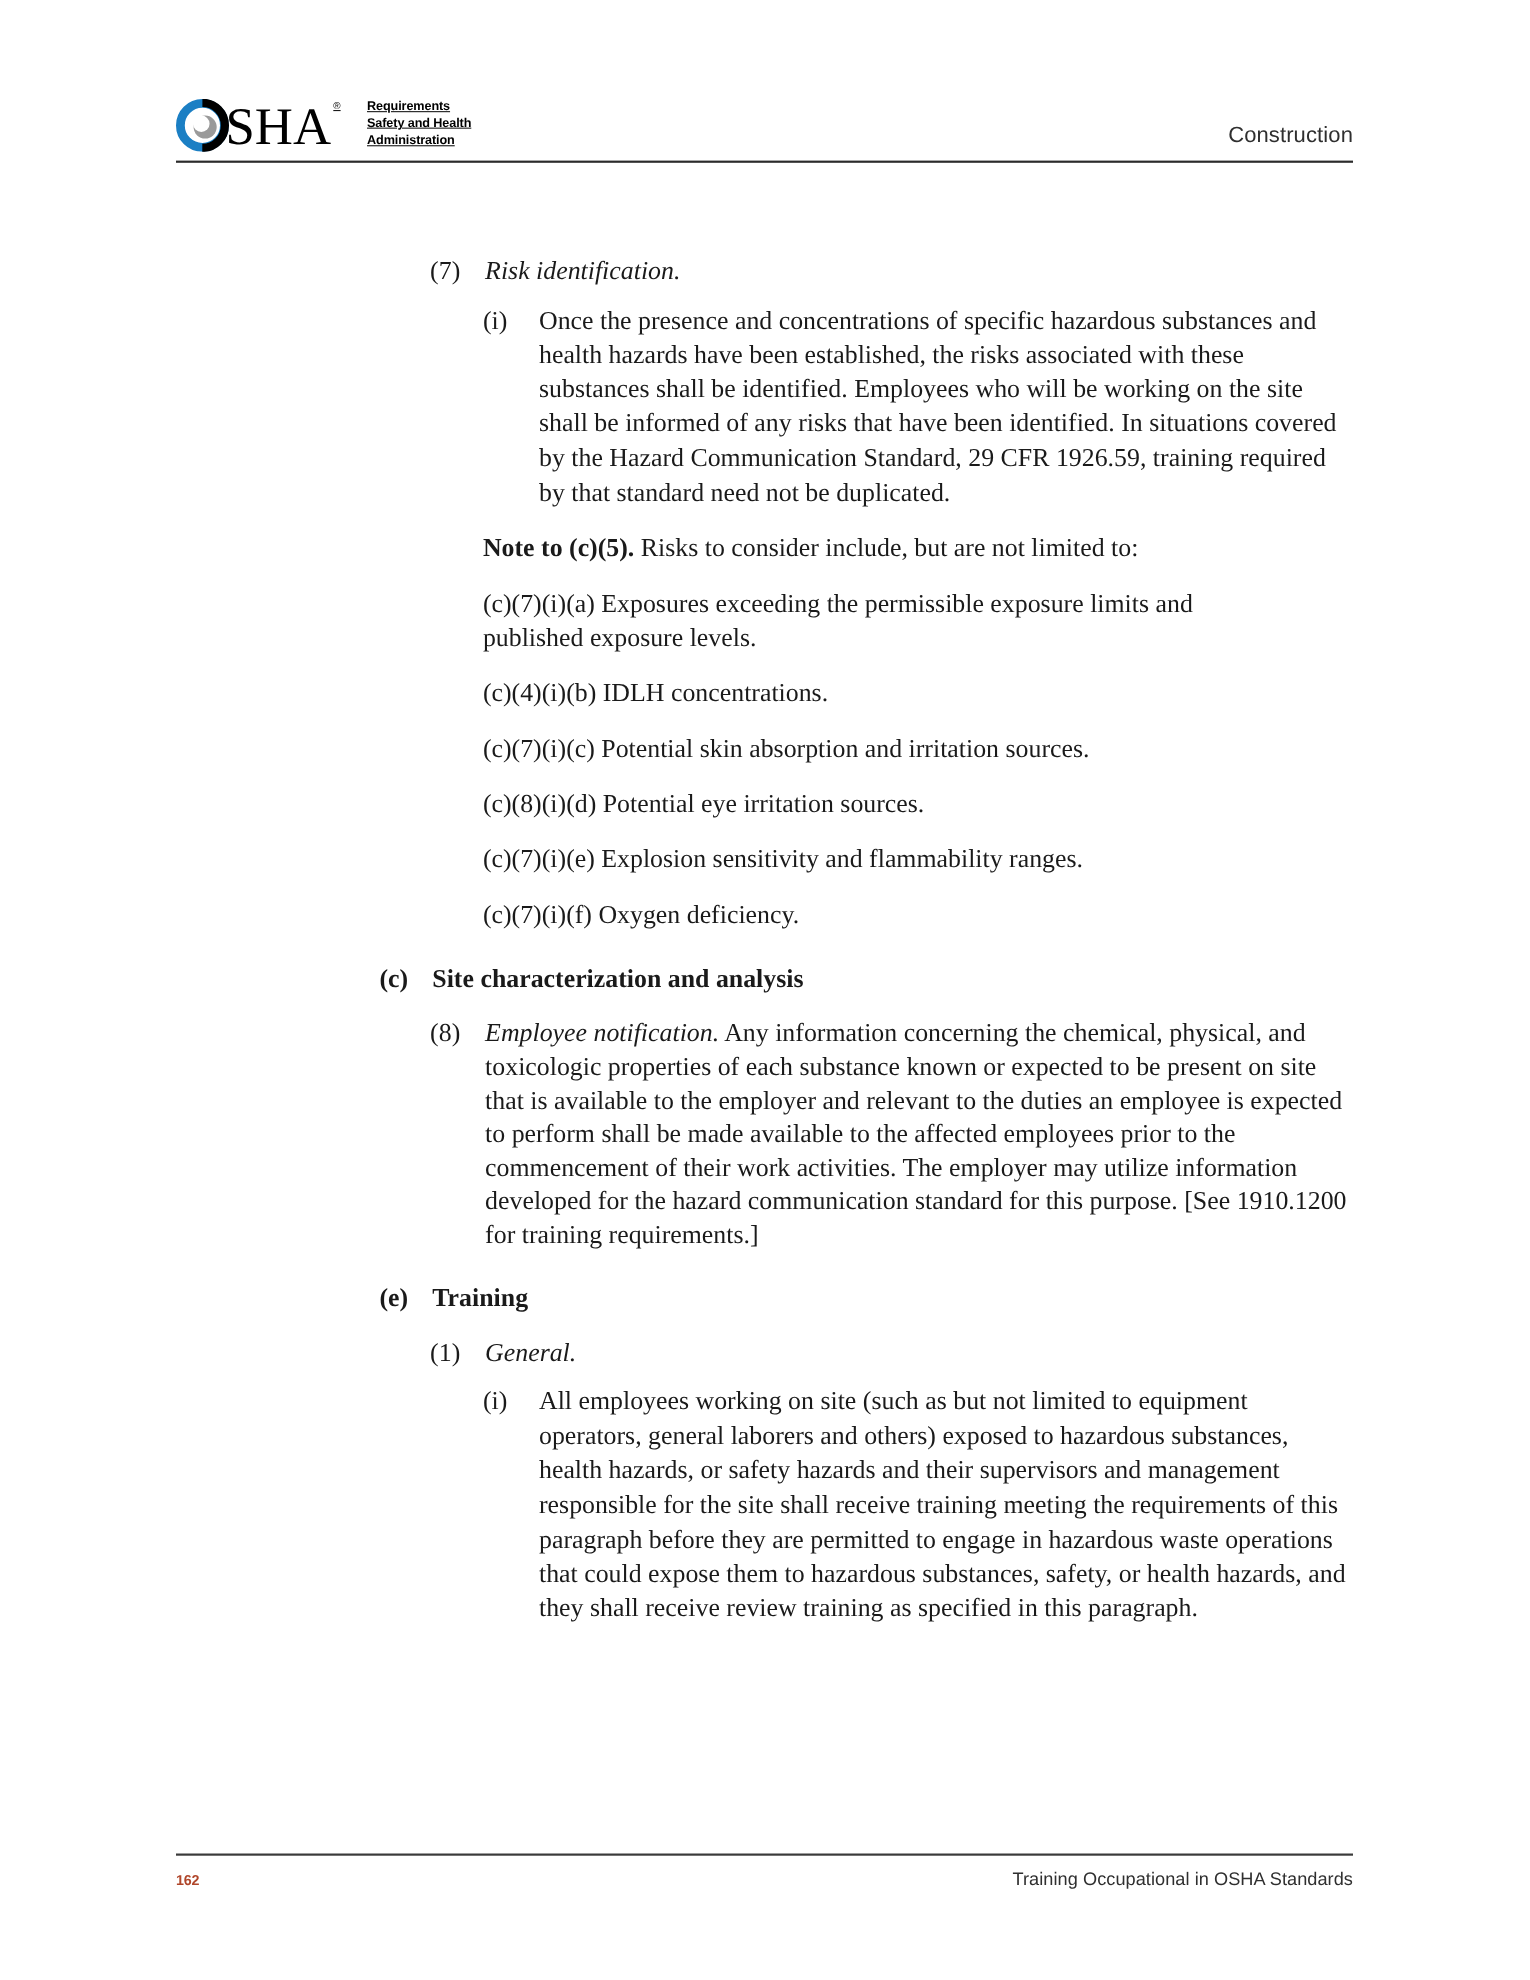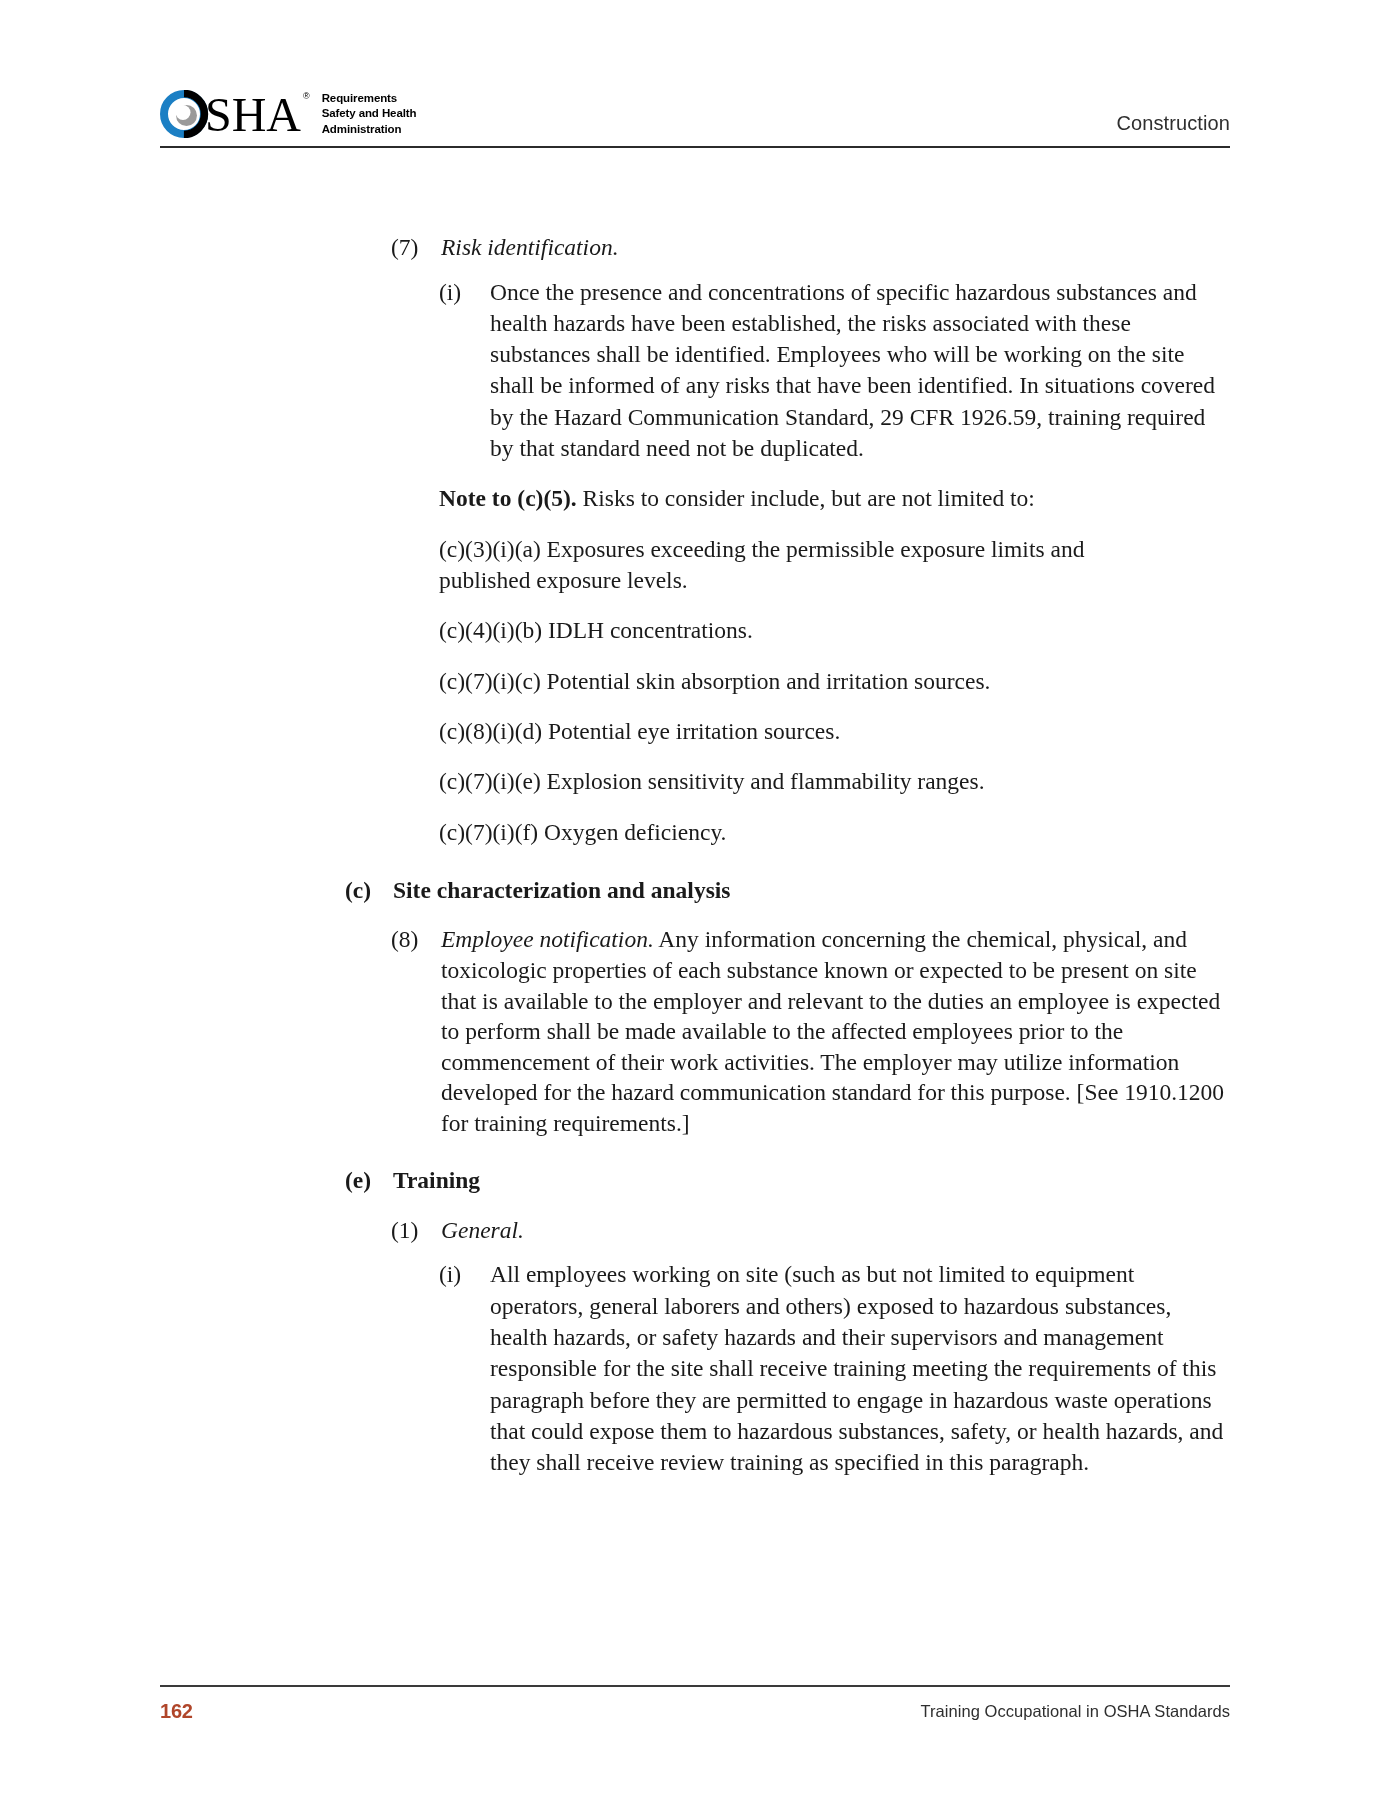--- a/index.html
+++ b/index.html
@@ -28,22 +28,23 @@
     height: 78px;
     display: flex;
     align-items: flex-end;
     justify-content: space-between;
     border-bottom: 2.2px solid #2b2b2b;
     box-sizing: border-box;
     padding-bottom: 8px;
   }
   .brand {
     display: flex;
-    align-items: flex-end;
-    gap: 8px;
+    align-items: flex-start;
+    gap: 20px;
+    text-decoration: underline;
   }
   .logo-wrap {
     display: flex;
     align-items: flex-start;
     position: relative;
   }
   .logo-mark {
     position: relative;
     width: 142px;
     height: 48px;
@@ -145,21 +146,21 @@
     width: 1070px;
     border-top: 2px solid #3a3a3a;
     display: flex;
     align-items: center;
     justify-content: space-between;
     padding-top: 13px;
   }
   .page-num {
     font-family: "Liberation Sans", "DejaVu Sans", sans-serif;
     font-weight: bold;
-    font-size: 20px;
+    font-size: 13px;
     color: #b0462a;
     letter-spacing: -0.2px;
   }
   .footer-right {
     font-family: "Liberation Sans", "DejaVu Sans", sans-serif;
     font-size: 16.5px;
     color: #2f2f2f;
     letter-spacing: 0.05px;
   }
 </style>
@@ -207,21 +208,21 @@
 
     <div class="row lvl-rom">
       <span class="marker">(i)</span>
       <span class="txt">Once the presence and concentrations of specific hazardous substances and health hazards have been established, the risks associated with these substances shall be identified. Employees who will be working on the site shall be informed of any risks that have been identified. In situations covered by the Hazard Communication Standard, 29 CFR 1926.59, training required by that standard need not be duplicated.</span>
     </div>
 
     <div class="lvl-note">
       <span class="bold">Note to (c)(5).</span><span> </span><span>Risks to consider include, but are not limited to:</span>
     </div>
 
-    <div class="lvl-note">(c)(3)(i)(a) Exposures exceeding the permissible exposure limits and published exposure levels.</div>
+    <div class="lvl-note">(c)(7)(i)(a) Exposures exceeding the permissible exposure limits and published exposure levels.</div>
     <div class="lvl-note">(c)(4)(i)(b) IDLH concentrations.</div>
     <div class="lvl-note">(c)(7)(i)(c) Potential skin absorption and irritation sources.</div>
     <div class="lvl-note">(c)(8)(i)(d) Potential eye irritation sources.</div>
     <div class="lvl-note">(c)(7)(i)(e) Explosion sensitivity and flammability ranges.</div>
     <div class="lvl-note">(c)(7)(i)(f) Oxygen deficiency.</div>
 
     <div class="row lvl-sec">
       <span class="marker">(c)</span>
       <span class="txt">Site characterization and analysis</span>
     </div>

